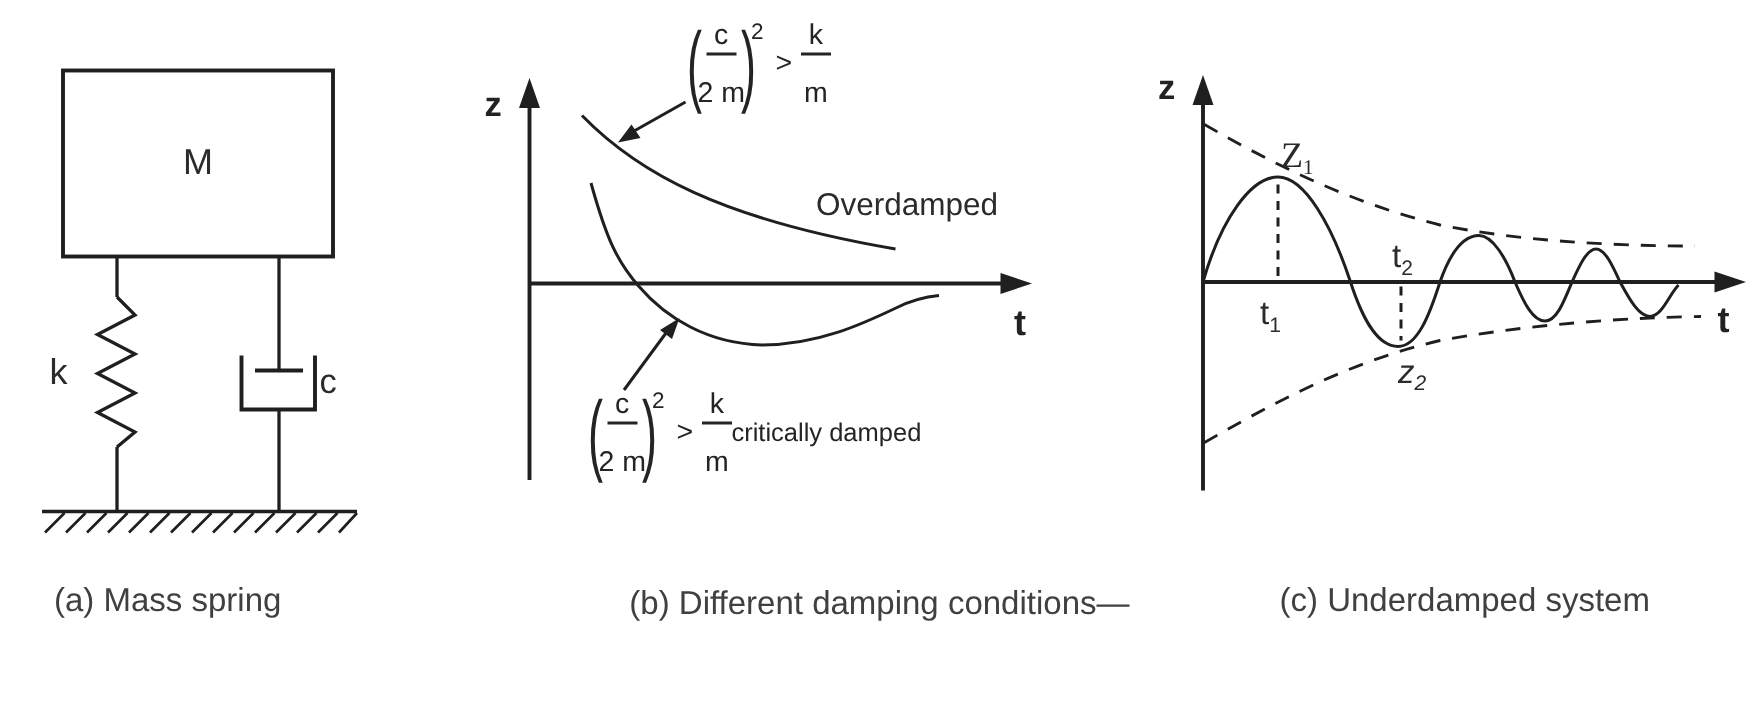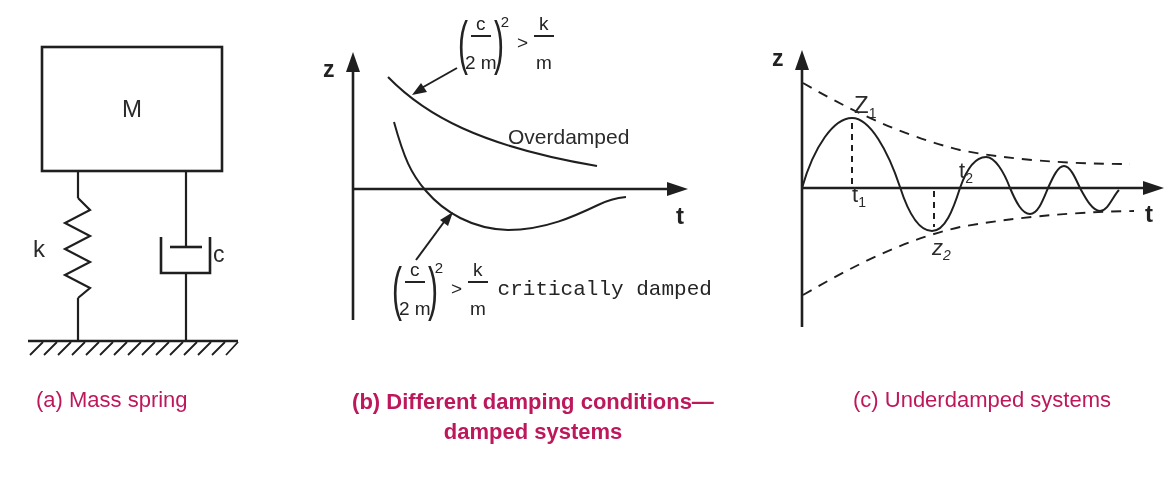--- a/index.html
+++ b/index.html
@@ -7,33 +7,33 @@
     position:relative;
     width:1174px;height:477px;
     background:#ffffff;
     font-family:"Liberation Sans", sans-serif;
     color:#2b2b2b;
     overflow:hidden;
   }
   .stage svg{position:absolute;left:0;top:0;}
   .lbl{position:absolute;white-space:nowrap;color:#2b2b2b;}
   .axis-lbl{font-weight:bold;font-size:23px;color:#222;}
-  .caption{font-size:22px;line-height:26px;color:#be185d;}
-  .caption-center{text-align:center;line-height:30px;font-weight:bold;}
+  .caption{font-size:22px;line-height:26px;color:#404040;}
+  .caption-center{text-align:right;line-height:30px;}
   .sub{font-size:14px;vertical-align:-5px;}
   .ptlbl{font-size:22px;}
   
   .formula{position:absolute;display:flex;align-items:center;font-size:19px;color:#242424;}
   .paren{font-size:60px;font-weight:400;line-height:56px;transform:scaleX(0.5);margin:0 -8px;}
   .frac{display:flex;flex-direction:column;align-items:center;line-height:1.12;}
   .frac .top{padding:0 5px 1px;border-bottom:2px solid #242424;}
   .frac .bottom{padding-top:15px;}
   .exp{font-size:15px;align-self:flex-start;margin:0 2px 0 0;}
   .rel{margin:0 6px;}
-  .suffix{margin-left:10px;font-size:21px;font-family:Liberation Mono, monospace;}
+  .suffix{font-size:17px;}
 </style>
 </head>
 <body>
 
 <div class="stage">
 
   <svg width="1174" height="477" viewBox="0 0 1174 477">
 
     <g stroke="#1f1f1f" fill="none">
       <rect x="42" y="47" width="180" height="124" stroke-width="2.6"></rect>
@@ -76,21 +76,21 @@
 
   <div class="lbl" style="left:42px;top:95px;width:180px;text-align:center;font-size:24px;">M</div>
   <div class="lbl" style="left:33px;top:235px;font-size:24px;">k</div>
   <div class="lbl" style="left:213px;top:241px;font-size:23px;">c</div>
   <div class="lbl caption" style="left:36px;top:387px;">
     <div>(a) Mass spring</div>
   </div>
 
   <div class="lbl axis-lbl" style="left:323px;top:56px;">z</div>
   <div class="lbl axis-lbl" style="left:676px;top:202px;font-size:24px;">t</div>
-  <div class="lbl" style="left:508px;top:125px;font-size:21px;">Overdamped</div>
+  <div class="lbl" style="left:544px;top:125px;font-size:21px;">Overdamped</div>
 
   <div class="formula" style="left:461px;top:13px;">
     <span class="paren">(</span>
     <span class="frac">
       <span class="top">c</span>
       <span class="bottom">2 m</span>
     </span>
     <span class="paren">)</span>
     <span class="exp">2</span>
     <span class="rel">&gt;</span>
@@ -111,34 +111,33 @@
     <span class="rel">&gt;</span>
     <span class="frac">
       <span class="top">k</span>
       <span class="bottom">m</span>
     </span>
     <span class="suffix">critically damped</span>
   </div>
 
   <div class="lbl caption caption-center" style="left:313px;top:387px;width:440px;">
     <div>(b) Different damping conditions—</div>
-    <div>damped systems</div>
   </div>
 
   <div class="lbl axis-lbl" style="left:772px;top:45px;">z</div>
   <div class="lbl axis-lbl" style="left:1145px;top:200px;font-size:24px;">t</div>
 
-  <div class="lbl ptlbl" style="left:854px;top:91px;font-size:24px;">
+  <div class="lbl ptlbl" style="left:854px;top:91px;font-size:24px;font-family:Liberation Serif, serif;">
     <span>Z</span><span class="sub">1</span>
   </div>
-  <div class="lbl ptlbl" style="left:840px;top:182px;margin-left:12px;">
+  <div class="lbl ptlbl" style="left:840px;top:196px;">
     <span>t</span><span class="sub">1</span>
   </div>
-  <div class="lbl ptlbl" style="left:959px;top:158px;">
+  <div class="lbl ptlbl" style="left:928px;top:158px;">
     <span>t</span><span class="sub">2</span>
   </div>
   <div class="lbl ptlbl" style="left:932px;top:235px;font-style:italic;">
     <span>z</span><span class="sub">2</span>
   </div>
 
-  <div class="lbl caption" style="left:853px;top:387px;">(c) Underdamped systems</div>
+  <div class="lbl caption" style="left:853px;top:387px;">(c) Underdamped system</div>
 
 </div>
 
 </body></html>

